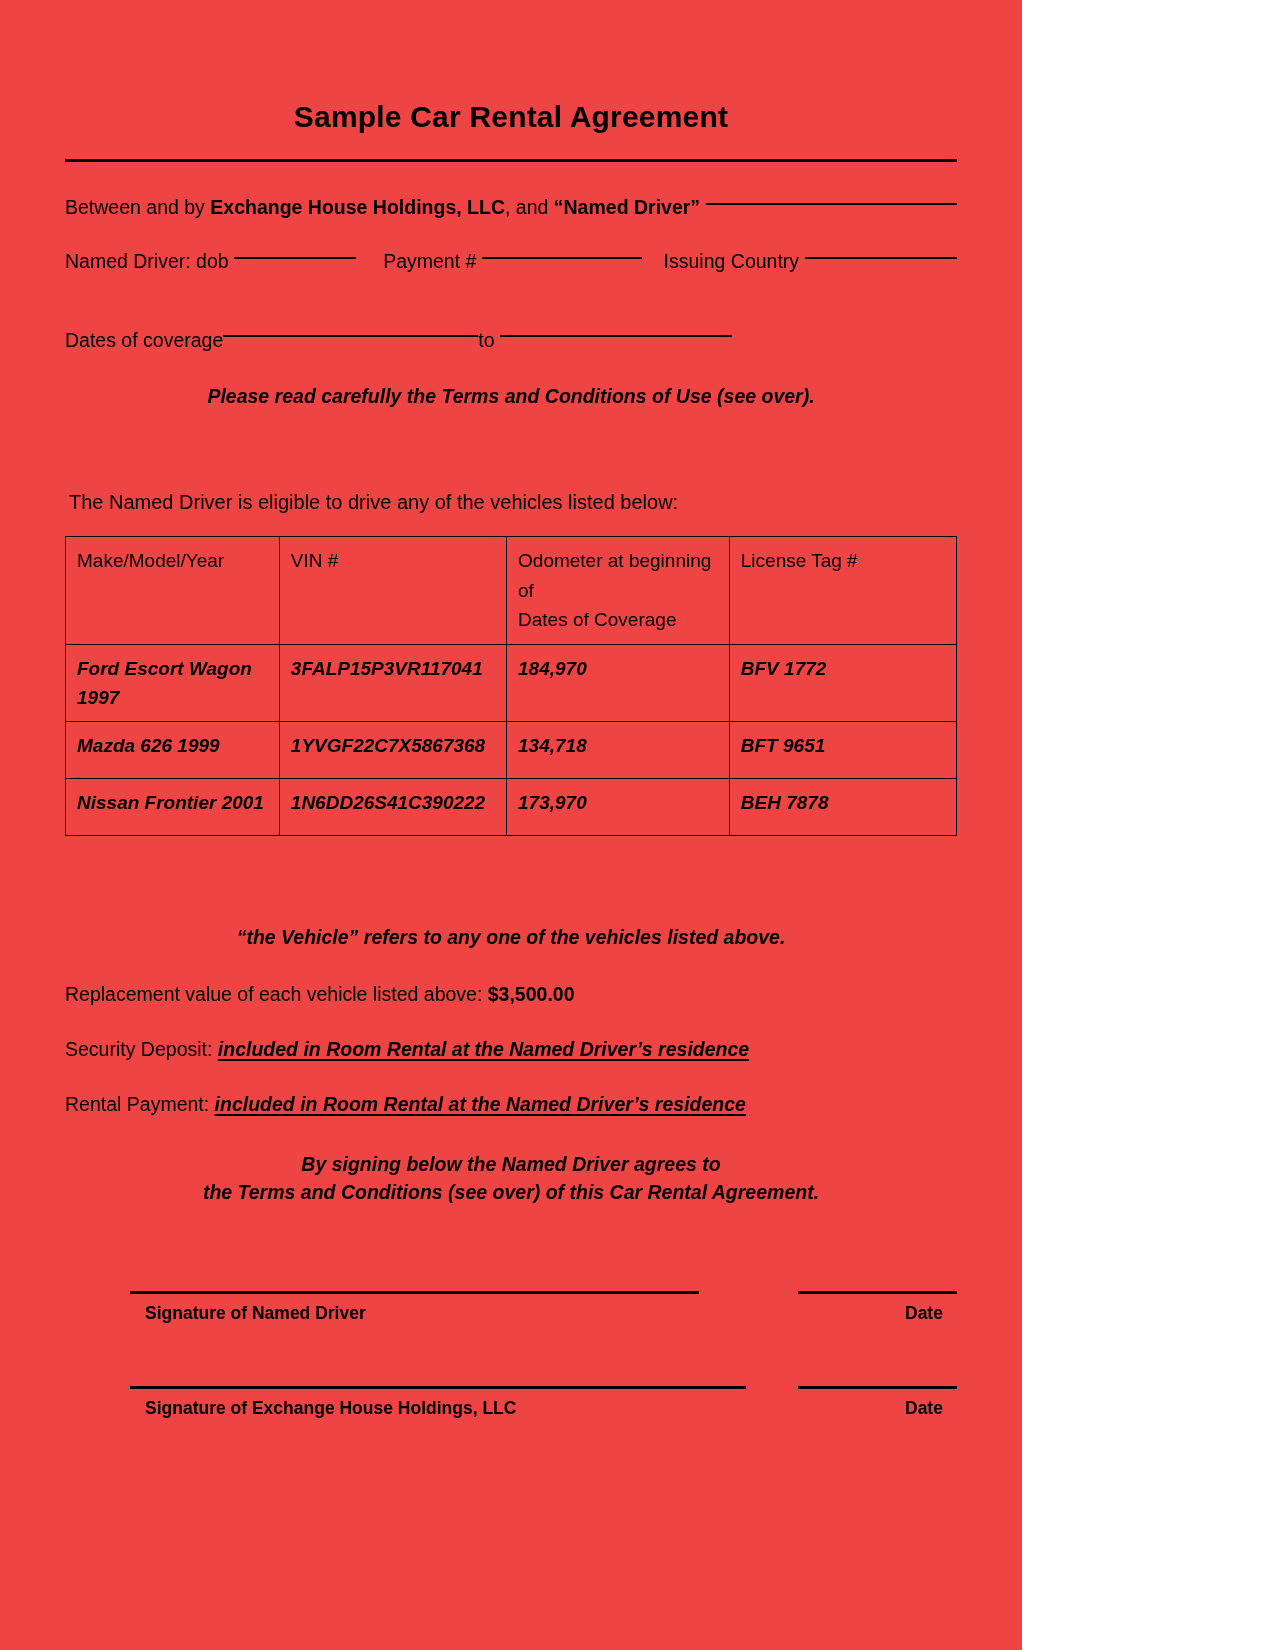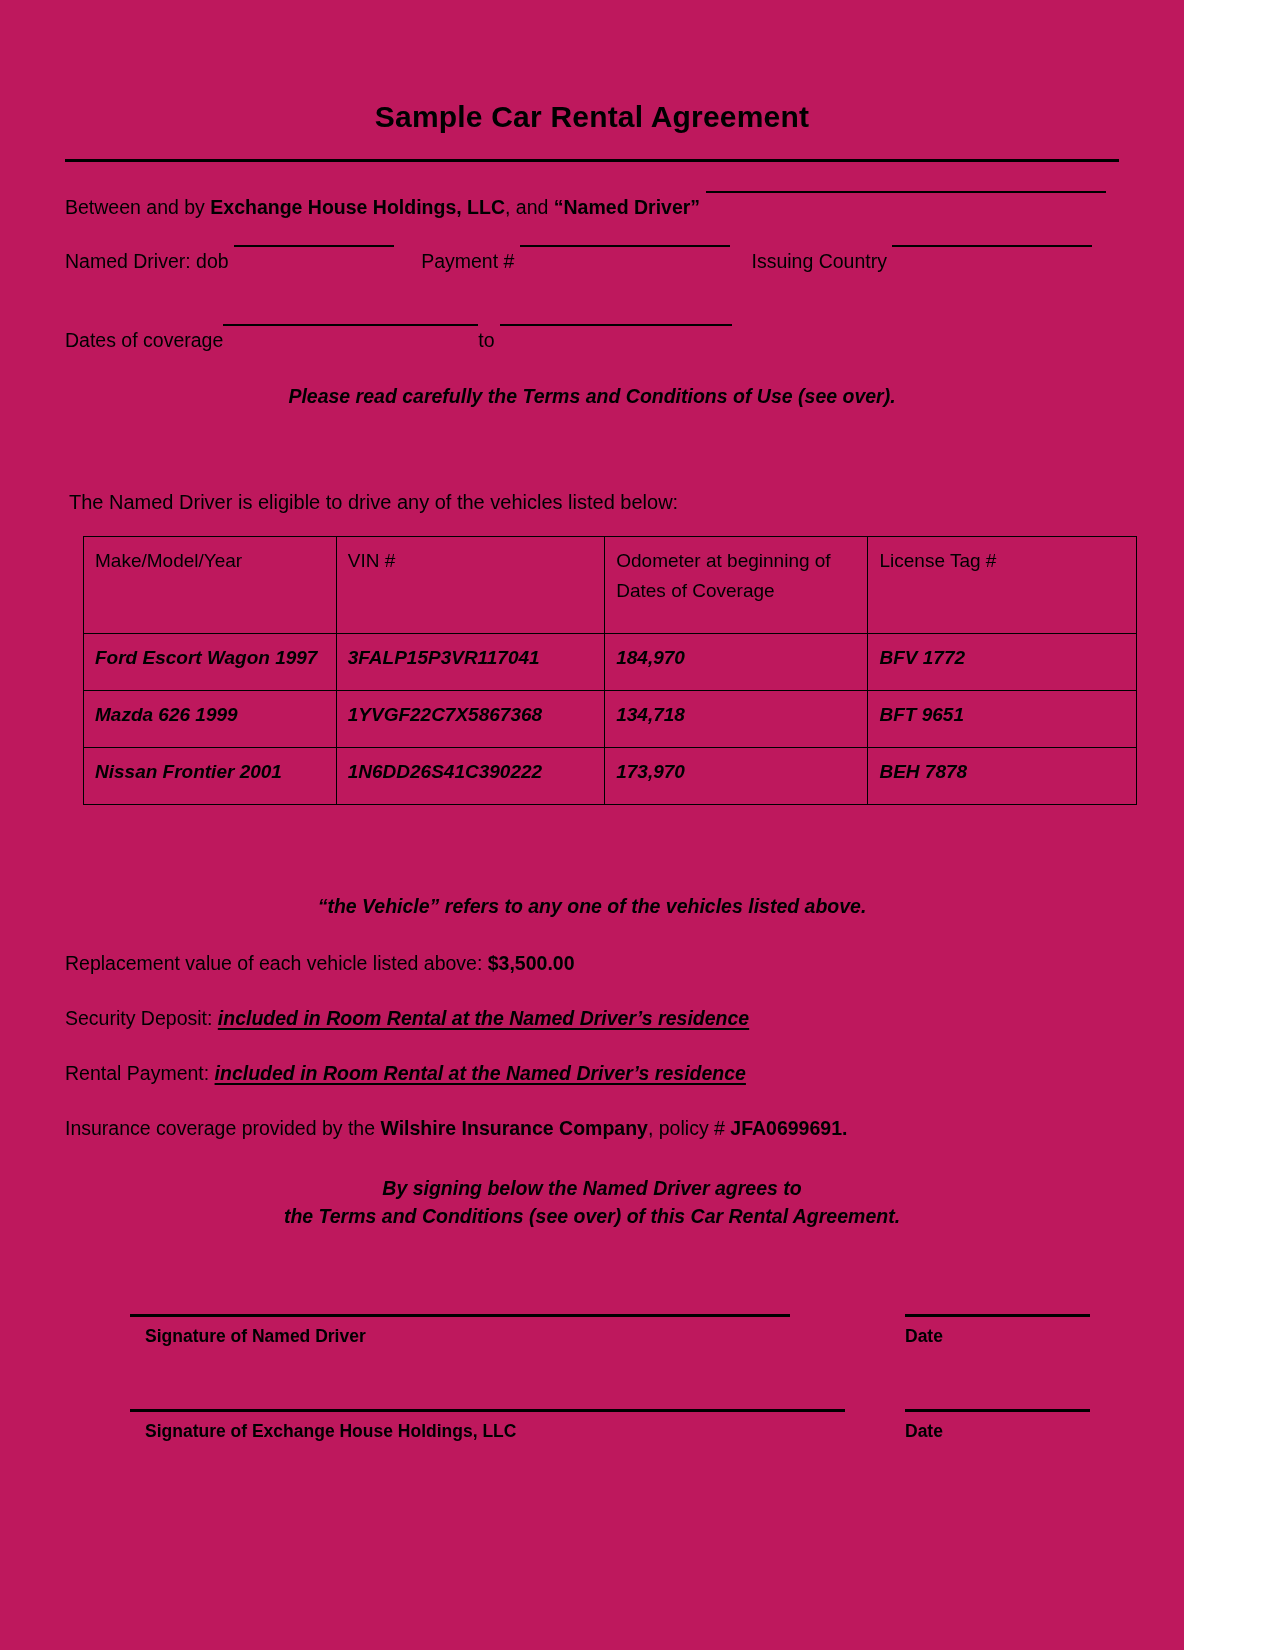--- a/index.html
+++ b/index.html
@@ -10,25 +10,25 @@
   body {
     width: 1275px;
     height: 1650px;
     font-family: "Liberation Sans", sans-serif;
     color: #000000;
     -webkit-font-smoothing: antialiased;
   }
 
   .page {
     position: relative;
-    width: 1184px;
+    width: 1022px;
     height: 1650px;
     box-sizing: border-box;
     padding: 0 65px;
-    background: #be185d;
+    background: #ef4444;
   }
 
   
   .doc-title {
     text-align: center;
     font-size: 30px;
     font-weight: bold;
     letter-spacing: 0.2px;
     padding-top: 100px;
     margin: 0;
@@ -40,21 +40,21 @@
     margin: 26px 0 0 0;
     height: 0;
   }
 
   
   .line {
     font-size: 19.5px;
     line-height: 1.35;
     margin: 0;
     display: flex;
-    align-items: flex-start;
+    align-items: center;
     flex-wrap: nowrap;
     white-space: nowrap;
   }
   .txt { white-space: pre; }
   .b { font-weight: bold; }
   .u-bi {
     font-weight: bold;
     font-style: italic;
     text-decoration: underline;
     text-underline-offset: 3px;
@@ -89,21 +89,20 @@
     margin: 4px;
     padding-top: 78px;
   }
 
   
   table.vehicles {
     border-collapse: collapse;
     width: 100%;
     margin-top: 22px;
     table-layout: fixed;
-    margin-left: 18px;
   }
   table.vehicles th,
   table.vehicles td {
     border: 1.6px solid #000;
     padding: 9px 10px 9px 11px;
     font-size: 19px;
     text-align: left;
     vertical-align: top;
     line-height: 1.55;
   }
@@ -272,23 +271,20 @@
   </p>
 
   <p class="detail">
     <span class="txt">Security Deposit: </span><span class="u-bi">included in Room Rental at the Named Driver’s residence</span>
   </p>
 
   <p class="detail">
     <span class="txt">Rental Payment: </span><span class="u-bi">included in Room Rental at the Named Driver’s residence</span>
   </p>
 
-  <p class="detail">
-    <span class="txt">Insurance coverage provided by the </span><span class="b">Wilshire Insurance Company</span><span class="txt">, policy # </span><span class="b">JFA0699691.</span>
-  </p>
 
   <p class="sign-note">
     <span>By signing below the Named Driver agrees to</span><br>
     <span>the Terms and Conditions (see over) of this Car Rental Agreement.</span>
   </p>
 
   <div class="sig-block">
     <div class="sig-row">
       <span class="sig-line driver"></span>
       <span class="sig-gap"></span>

